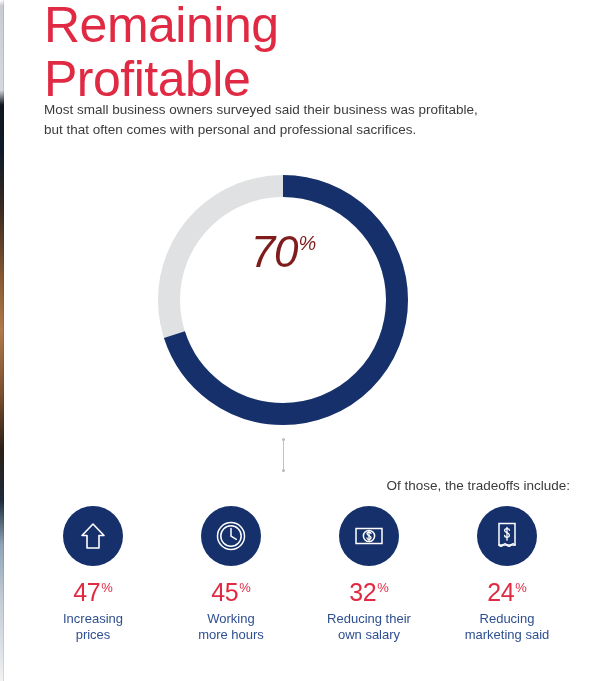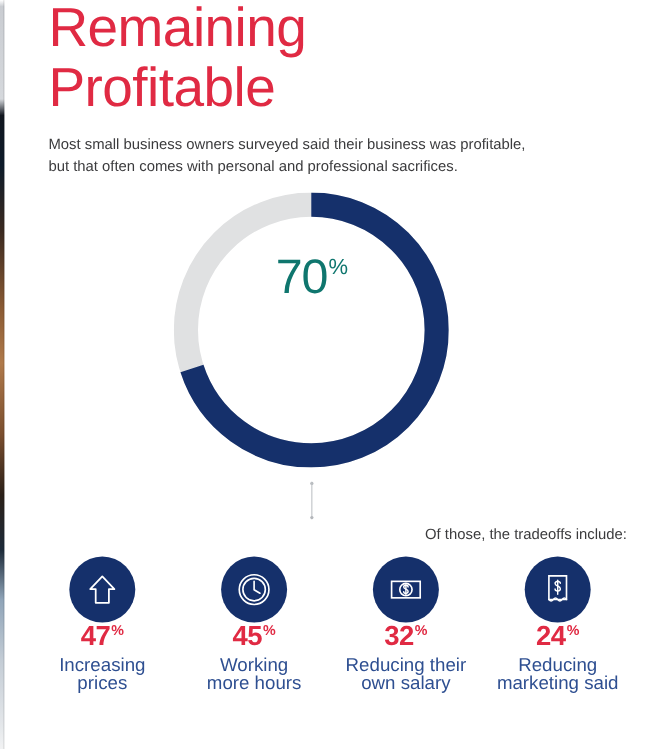--- a/index.html
+++ b/index.html
@@ -63,21 +63,21 @@
     font-size: 50px;
     line-height: 54px;
     font-weight: 300;
     letter-spacing: -0.5px;
     white-space: pre-line;
   }
 
   .intro {
     position: absolute;
     left: 44px;
-    top: 121px;
+    top: 100px;
     width: 470px;
     color: #3b3b3d;
     font-size: 13.5px;
     line-height: 20px;
     white-space: pre-line;
   }
 
   
   .donut-wrap {
     position: absolute;
@@ -89,24 +89,25 @@
   .donut-wrap svg { display: block; }
 
   .donut-center {
     position: absolute;
     left: 158px;
     top: 230px;
     width: 250px;
     text-align: center;
   }
   .big-stat {
-    color: #0f766e;
+    color: #7f1d1d;
     font-weight: 300;
     line-height: 1;
     letter-spacing: -1px;
+    font-style: italic;
   }
   .big-stat .num { font-size: 44px; }
   .big-stat .pct { font-size: 20px; vertical-align: 17px; margin-left: 1px; }
 
   .donut-desc {
     margin-top: 9px;
     color: #2e4f91;
     font-size: 13.5px;
     line-height: 18px;
     white-space: pre-line;
@@ -164,32 +165,32 @@
     border-radius: 50%;
     background: #15306B;
     margin: 0 auto;
     display: flex;
     align-items: center;
     justify-content: center;
   }
   .icon-circle svg { display: block; }
 
   .t-stat {
-    margin-top: 0;
+    margin-top: 14px;
     color: #E02A43;
-    font-weight: 700;
+    font-weight: 400;
     line-height: 1;
   }
   .t-stat .num { font-size: 25px; letter-spacing: -0.5px; }
   .t-stat .pct { font-size: 13px; vertical-align: 9px; margin-left: 1px; }
 
   .t-label {
     margin-top: 6px;
     color: #2e4f91;
-    font-size: 17px;
+    font-size: 13px;
     line-height: 16px;
     white-space: pre-line;
   }
 </style>
 </head>
 <body>
 
 <div id="page-edge-sliver">
   <div class="edge-line"></div>
 </div>

